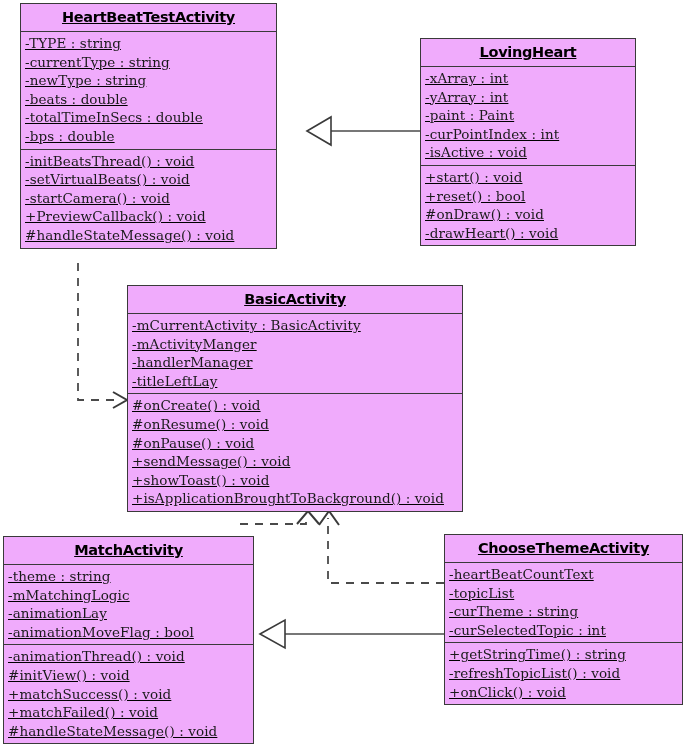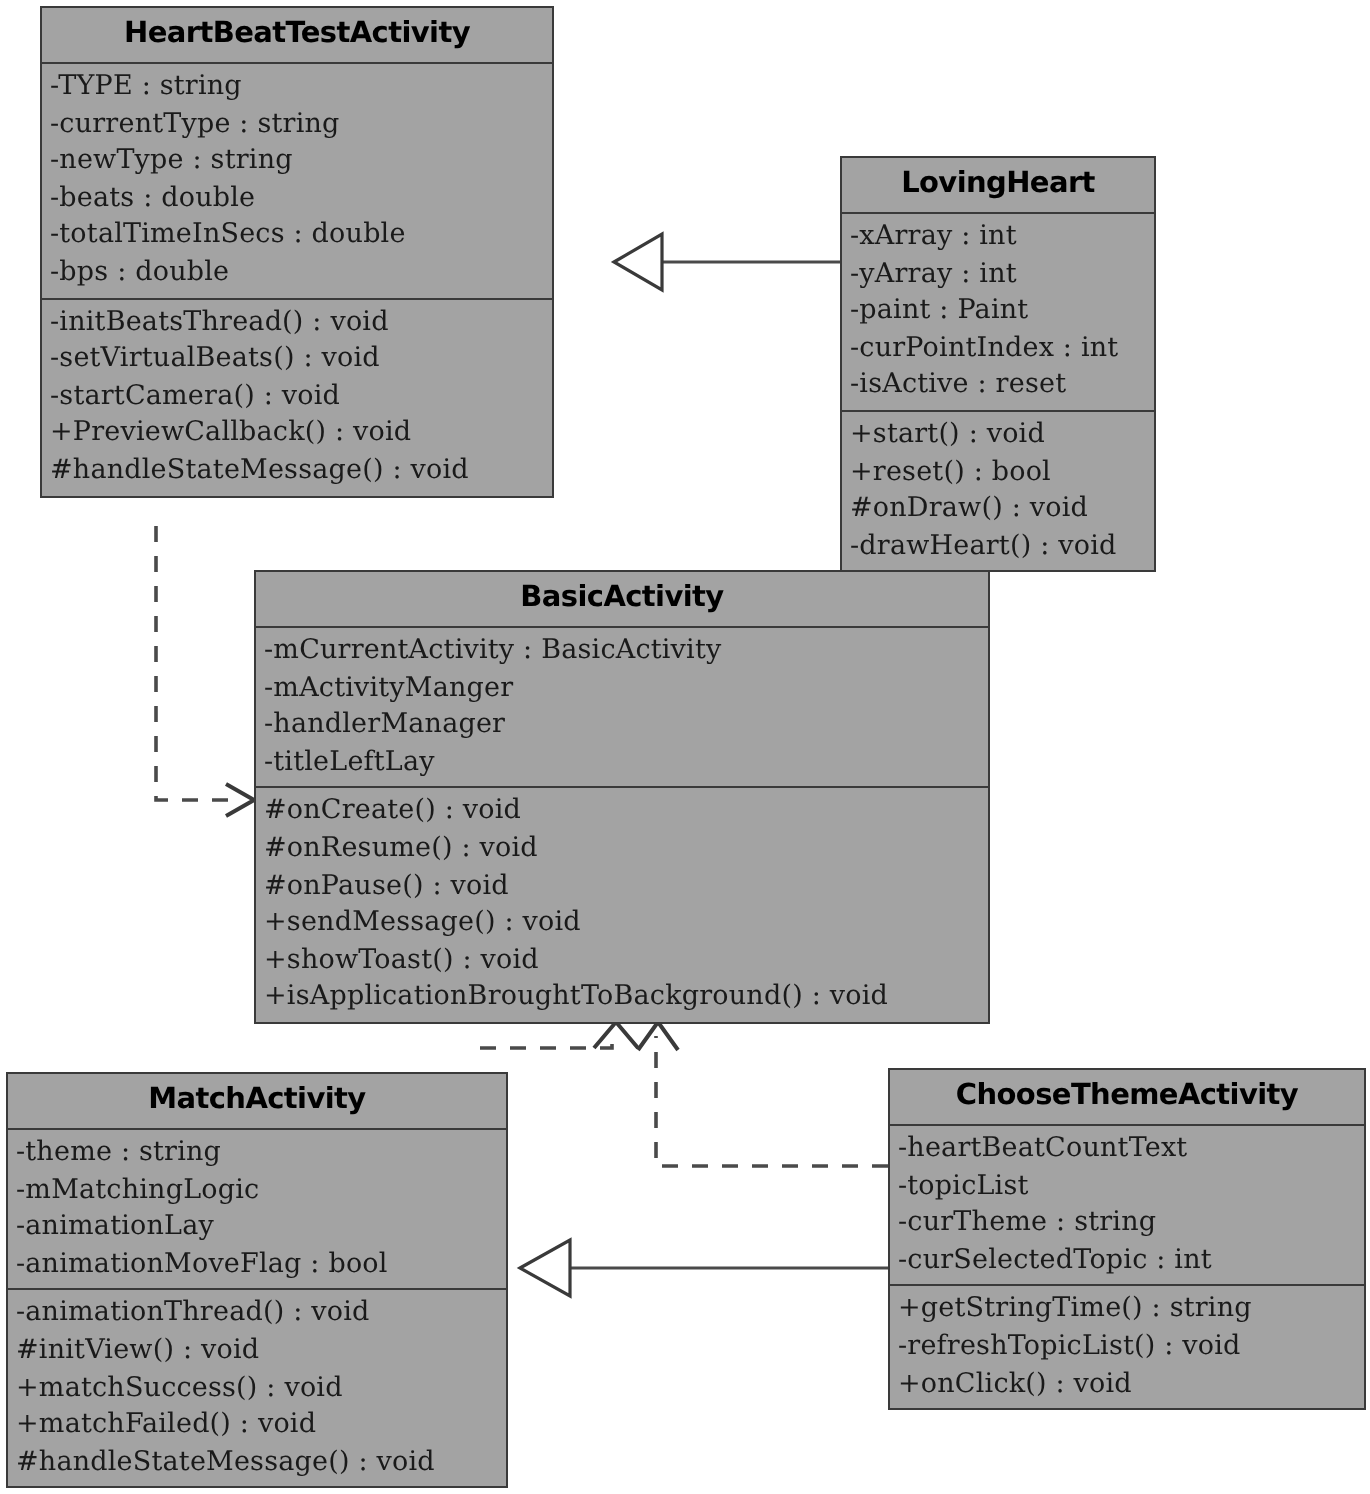--- a/index.html
+++ b/index.html
@@ -12,22 +12,23 @@
     width: 685px;
     height: 747px;
     background: #ffffff;
     font-family: "DejaVu Serif", serif;
     overflow: hidden;
   }
   .uml-class {
     position: absolute;
     box-sizing: border-box;
     border: 1.5px solid #3a3a3a;
-    background: #a3a3a3;
+    background: #f0abfc;
     z-index: 3;
+    text-decoration: underline;
   }
   .uml-title {
     text-align: center;
     font-family: "DejaVu Sans", sans-serif;
     font-weight: bold;
     font-size: 14.5px;
     letter-spacing: -0.3px;
     color: #000000;
     padding: 5px 2px 6px 2px;
     border-bottom: 1.5px solid #3a3a3a;
@@ -133,38 +134,38 @@
     </div>
     <div class="uml-section">
       <div class="uml-row">-initBeatsThread() : void</div>
       <div class="uml-row">-setVirtualBeats() : void</div>
       <div class="uml-row">-startCamera() : void</div>
       <div class="uml-row">+PreviewCallback() : void</div>
       <div class="uml-row">#handleStateMessage() : void</div>
     </div>
   </div>
 
-  <div class="uml-class" style="left:420px; top:38px; width:158px;margin-top:40px;">
+  <div class="uml-class" style="left:420px; top:38px; width:216px;">
     <div class="uml-title">LovingHeart</div>
     <div class="uml-section">
       <div class="uml-row">-xArray : int</div>
       <div class="uml-row">-yArray : int</div>
       <div class="uml-row">-paint : Paint</div>
       <div class="uml-row">-curPointIndex : int</div>
-      <div class="uml-row">-isActive : reset</div>
+      <div class="uml-row">-isActive : void</div>
     </div>
     <div class="uml-section">
       <div class="uml-row">+start() : void</div>
       <div class="uml-row">+reset() : bool</div>
       <div class="uml-row">#onDraw() : void</div>
       <div class="uml-row">-drawHeart() : void</div>
     </div>
   </div>
 
-  <div class="uml-class" style="left:127px; top:285px; width:368px;">
+  <div class="uml-class" style="left:127px; top:285px; width:336px;">
     <div class="uml-title">BasicActivity</div>
     <div class="uml-section">
       <div class="uml-row">-mCurrentActivity : BasicActivity</div>
       <div class="uml-row">-mActivityManger</div>
       <div class="uml-row">-handlerManager</div>
       <div class="uml-row">-titleLeftLay</div>
     </div>
     <div class="uml-section">
       <div class="uml-row">#onCreate() : void</div>
       <div class="uml-row">#onResume() : void</div>

